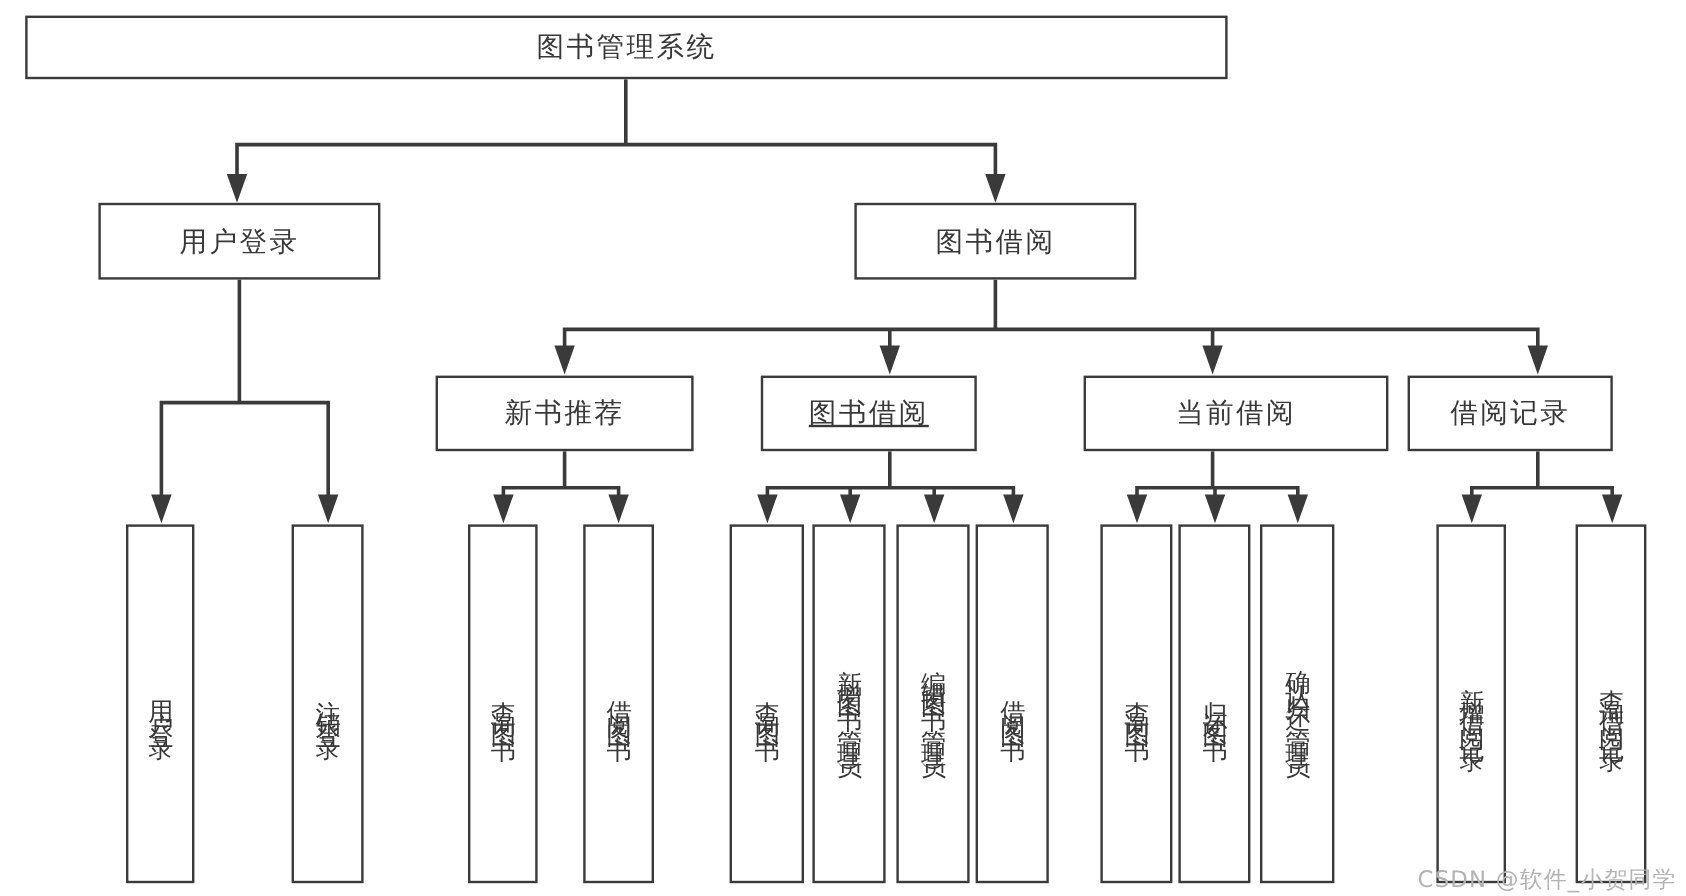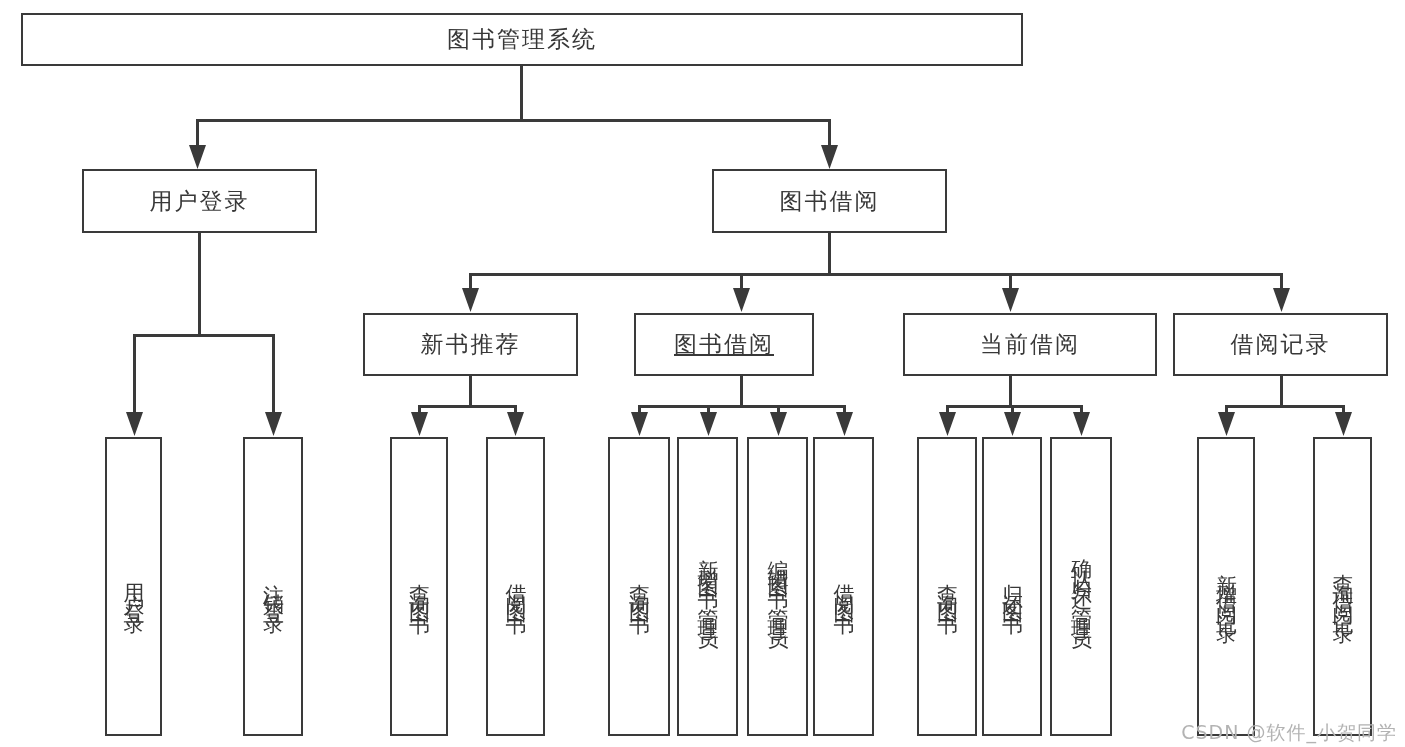--- a/index.html
+++ b/index.html
@@ -27,21 +27,21 @@
     letter-spacing:10px;
     line-height:1;
   }
   
   #root      {left:21px;  top:13px;  width:1002px;height:53px;}
   #n-user    {left:82px;  top:169px; width:235px; height:64px;}
   #n-mgmt    {left:712px; top:169px; width:235px; height:64px;}
   #n-rec     {left:363px; top:313px; width:215px; height:63px;}
   #n-borrow  {left:634px; top:313px; width:180px; height:63px;text-decoration:underline;}
   #n-current {left:903px; top:313px; width:254px; height:63px;}
-  #n-records {left:1173px;top:313px; width:215px; height:63px;}
+  #n-records {left:1173px;top:313px; width:171px; height:63px;}
   
   .leaf{top:437px;height:299px;}
   #l1 {left:105px; width:57px;}
   #l2 {left:243px; width:60px;}
   #l3 {left:390px; width:58px;}
   #l4 {left:486px; width:59px;}
   #l5 {left:608px; width:62px;}
   #l6 {left:677px; width:61px;}
   #l7 {left:747px; width:61px;}
   #l8 {left:813px; width:61px;}

